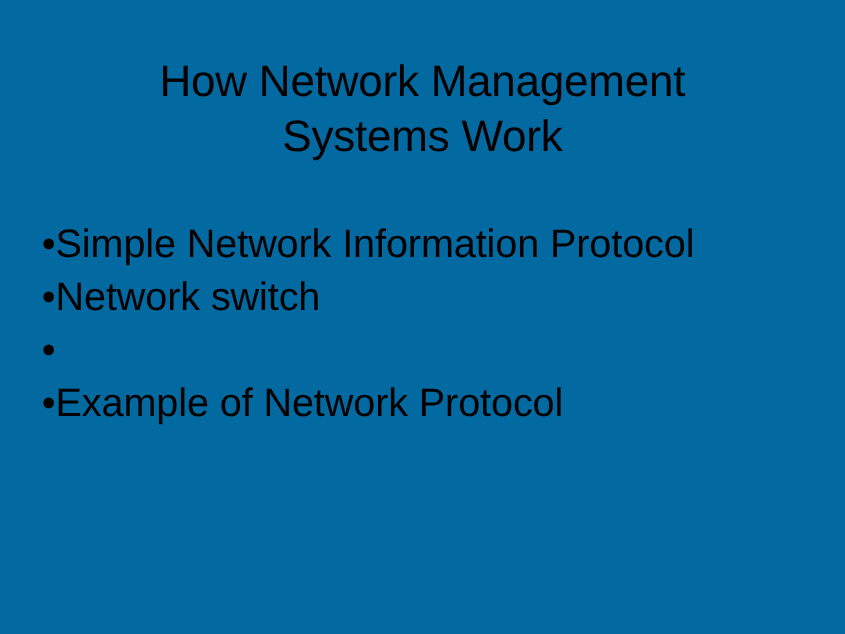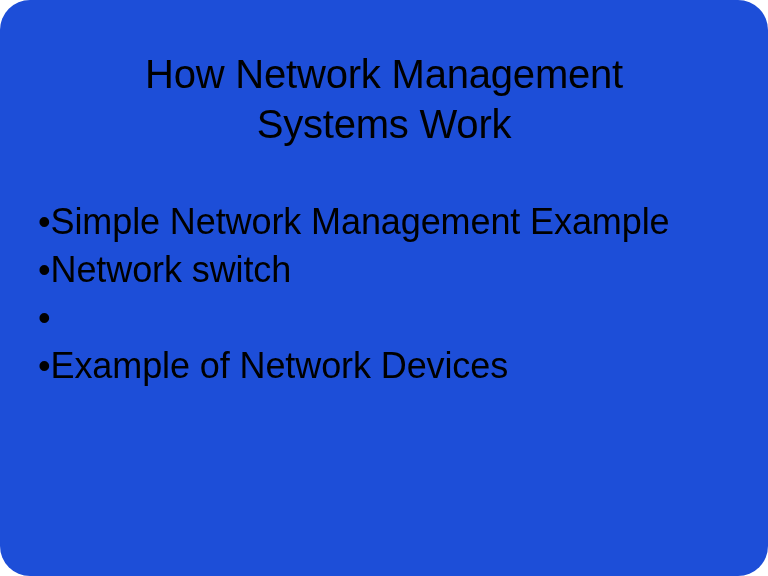--- a/index.html
+++ b/index.html
@@ -8,24 +8,23 @@
     padding: 0;
     background: #ffffff;
   }
   body {
     font-family: "Liberation Sans", sans-serif;
   }
   .slide {
     position: relative;
     width: 768px;
     height: 576px;
-    background: #1d4ed8;
+    background: #0369a1;
     overflow: hidden;
     box-sizing: border-box;
-    border-radius: 30px;
   }
   .slide-title {
     position: absolute;
     left: 64px;
     top: 22px;
     width: 640px;
     text-align: center;
     font-size: 40px;
     line-height: 50px;
     font-weight: 400;
@@ -65,32 +64,32 @@
 <body>
 
 <div class="slide">
 
   <h1 class="slide-title">How Network Management Systems Work</h1>
 
   <ul class="bullet-list">
 
     <li class="bullet-item">
       <span class="bullet-marker">•</span>
-      <span class="bullet-text">Simple Network Management Example</span>
+      <span class="bullet-text">Simple Network Information Protocol</span>
     </li>
 
     <li class="bullet-item">
       <span class="bullet-marker">•</span>
       <span class="bullet-text">Network switch</span>
     </li>
 
     <li class="bullet-item">
       <span class="bullet-marker">•</span>
     </li>
 
     <li class="bullet-item">
       <span class="bullet-marker">•</span>
-      <span class="bullet-text">Example of Network Devices</span>
+      <span class="bullet-text">Example of Network Protocol</span>
     </li>
 
   </ul>
 
 </div>
 
 </body></html>

